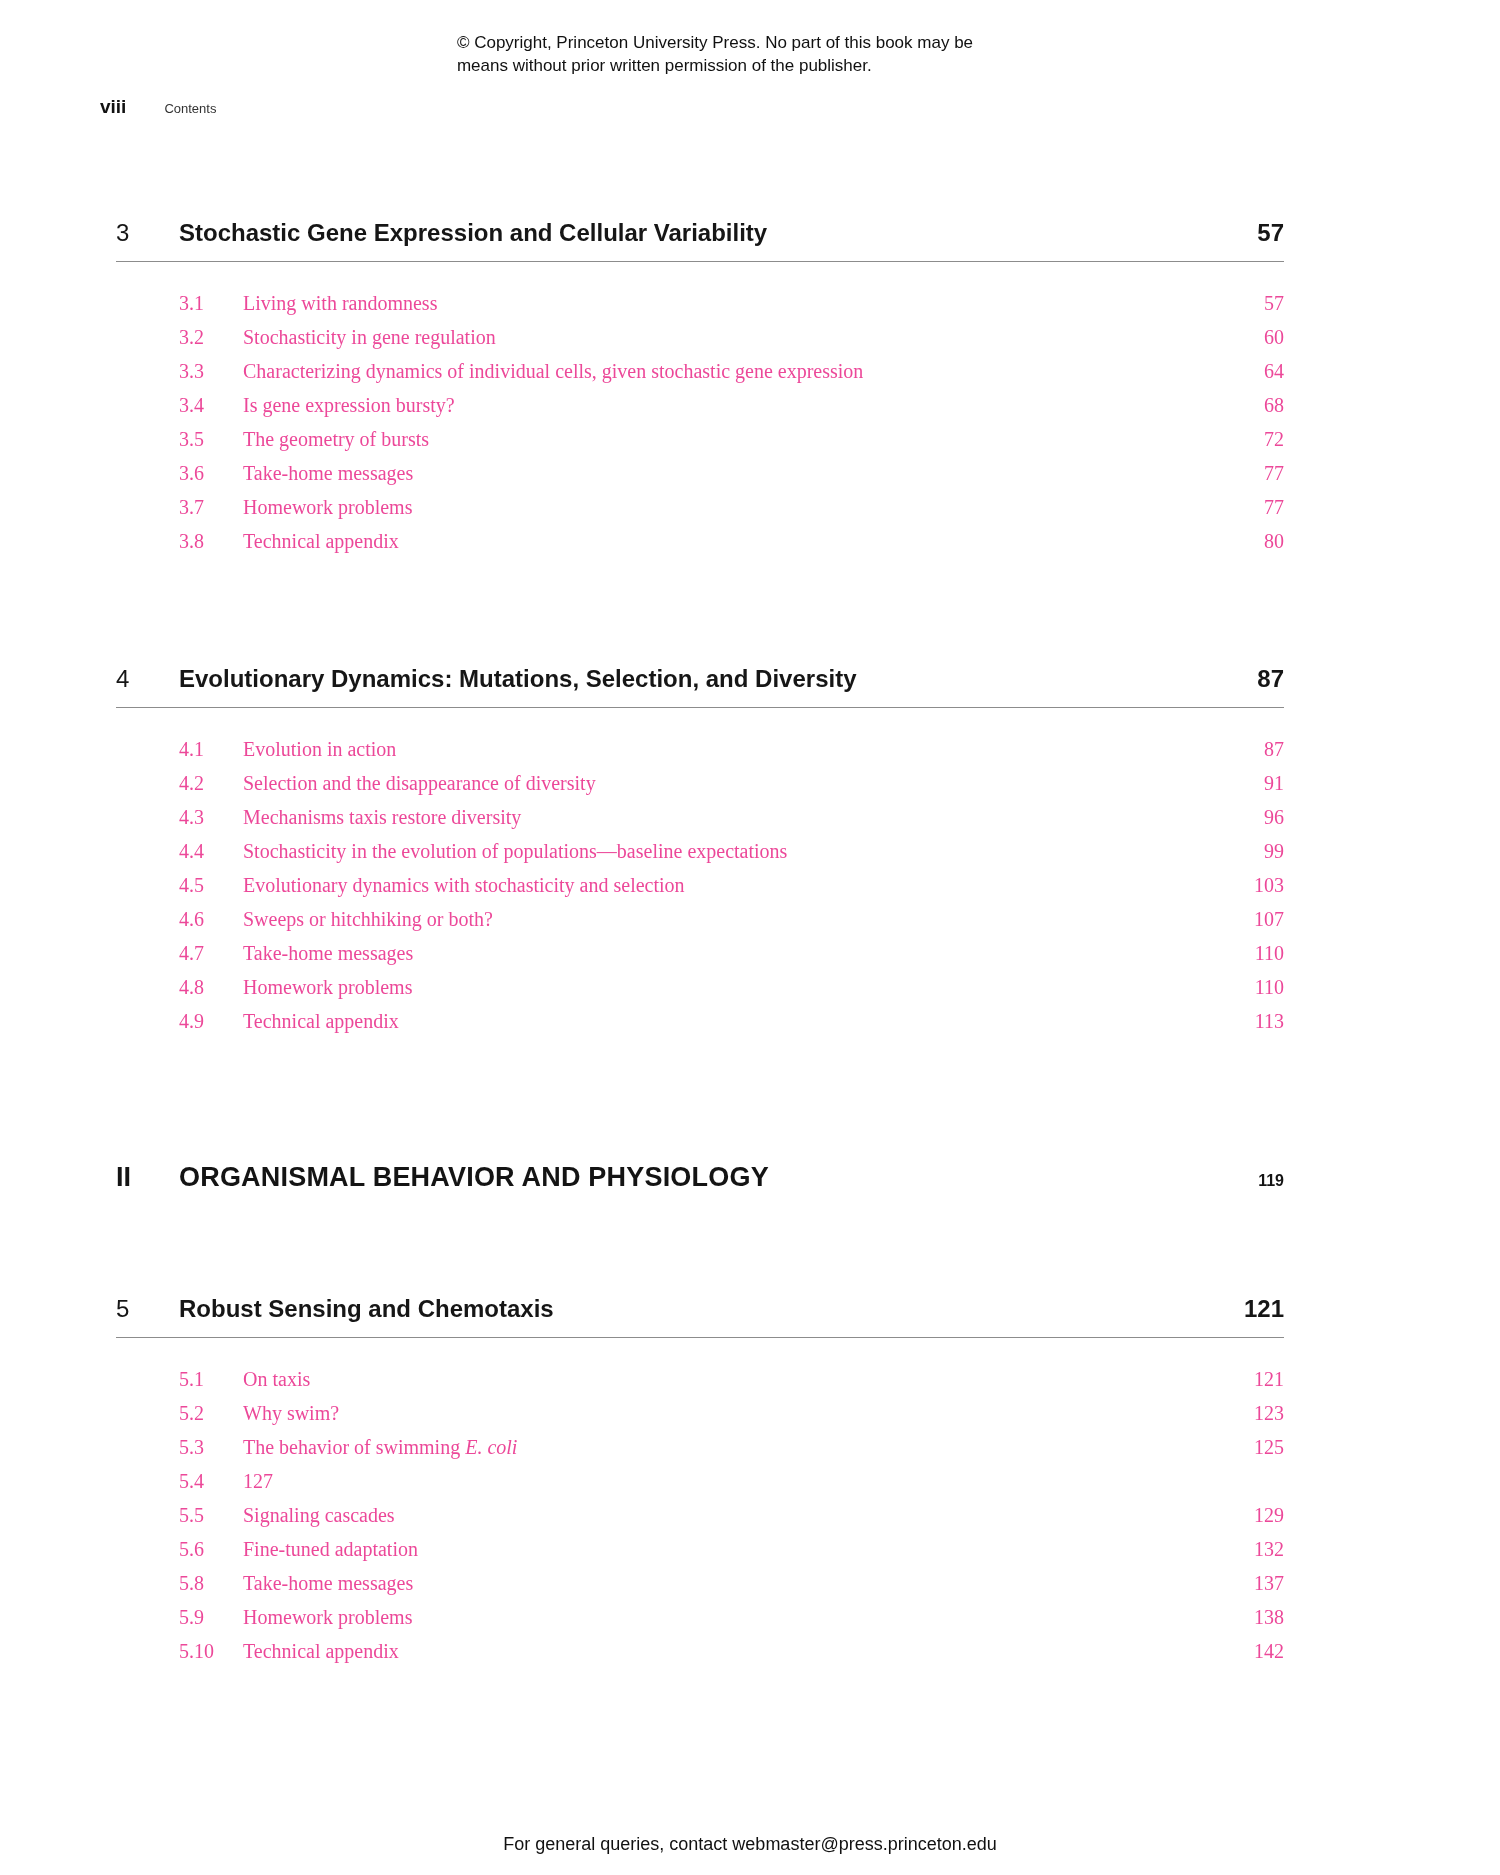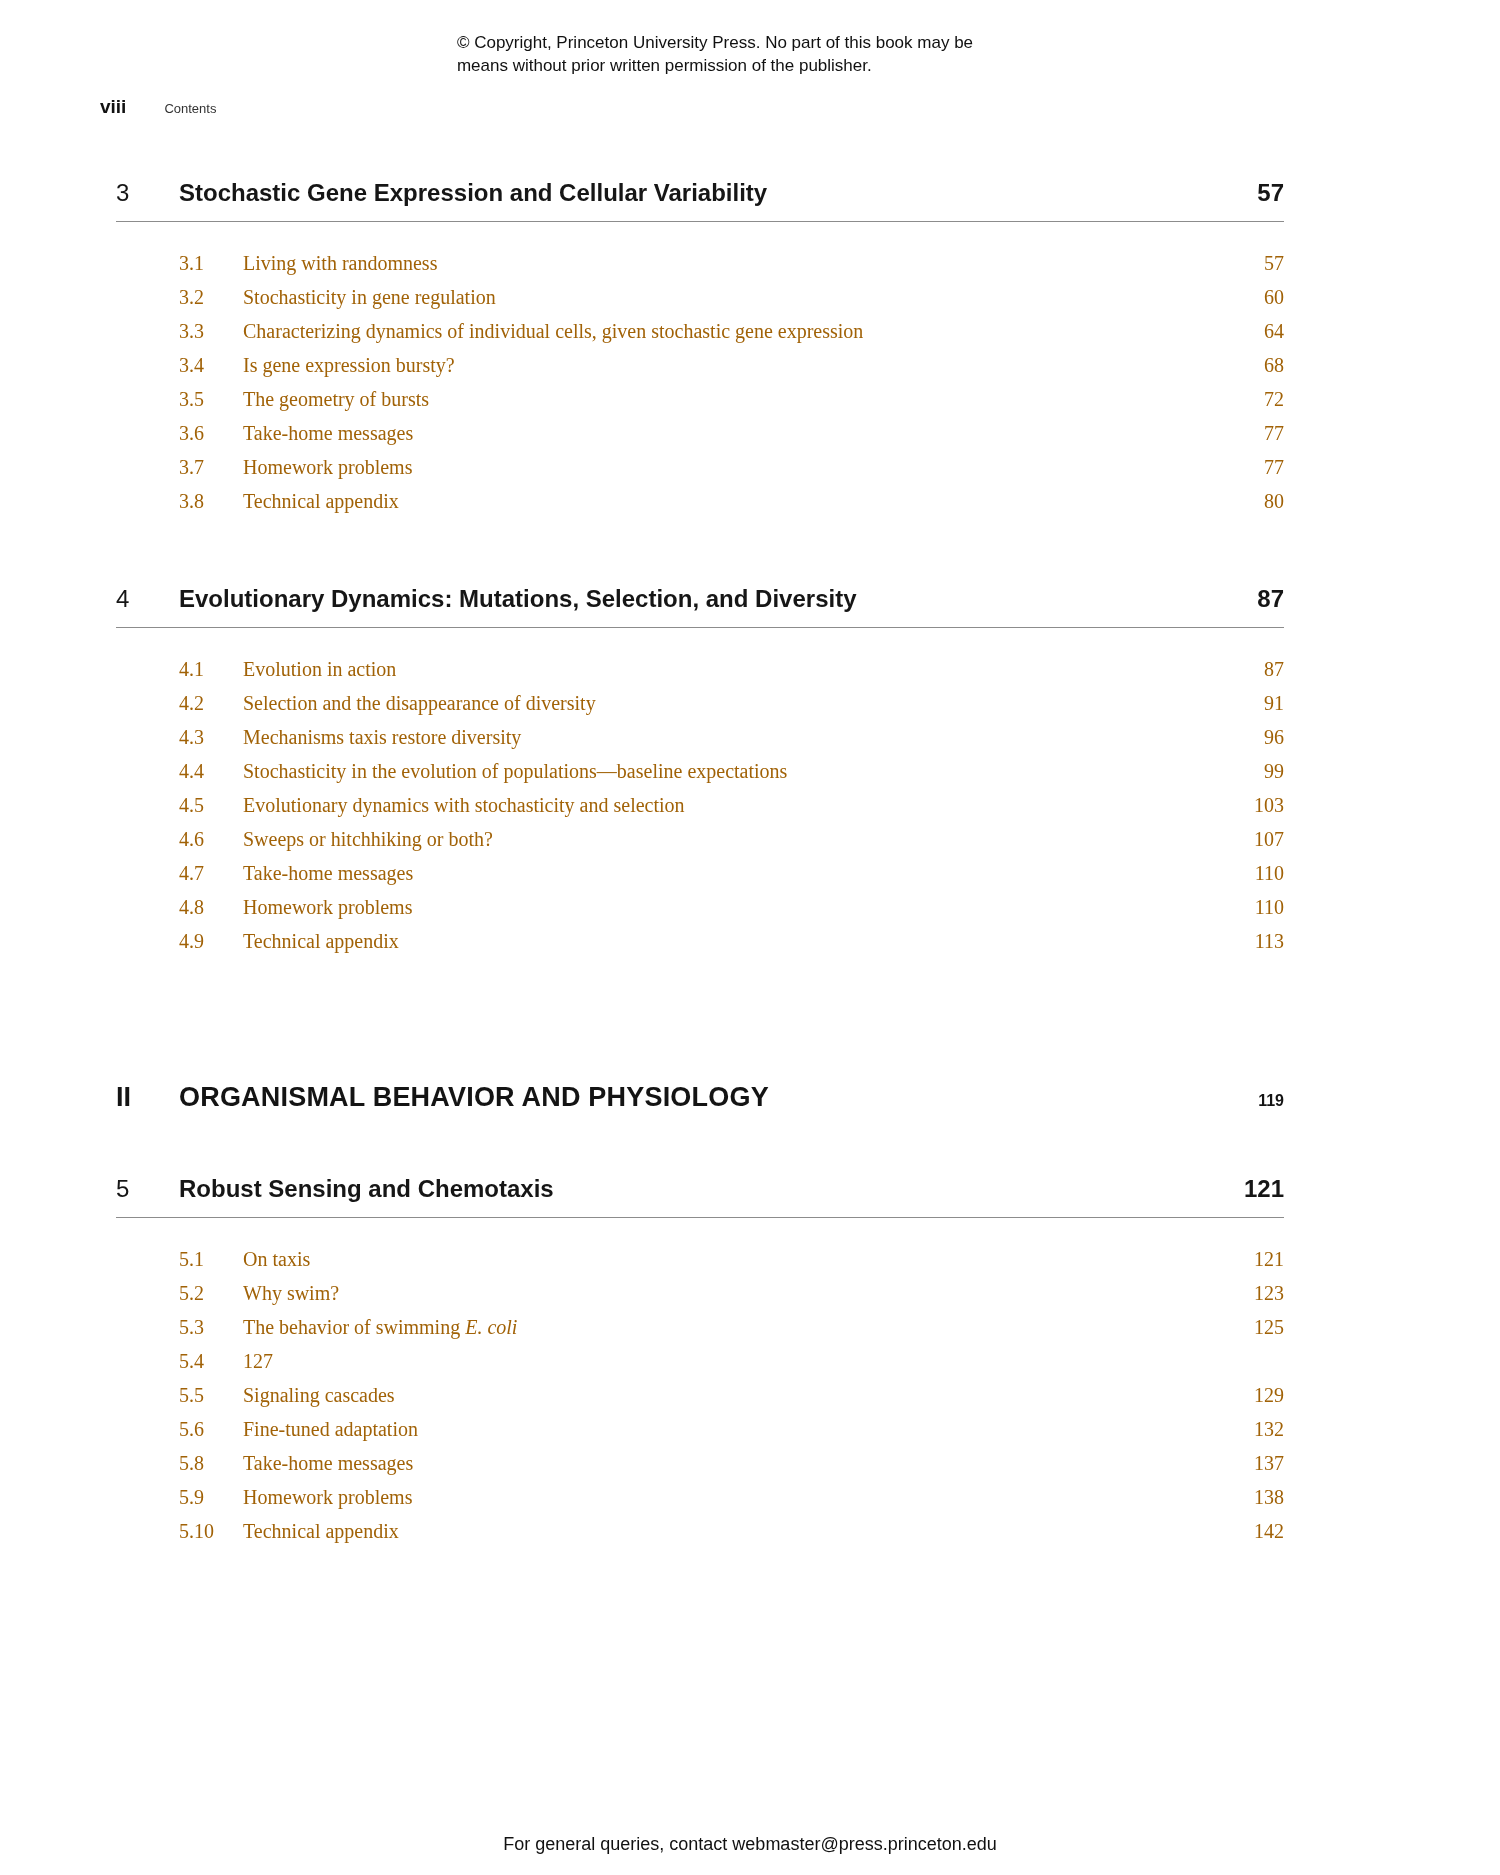--- a/index.html
+++ b/index.html
@@ -78,37 +78,38 @@
     padding-bottom: 13px;
     border-bottom: 1px solid #8c8c8c;
   }
   .chapter-heading .ch-num {
     width: 63px;
     flex: 0 0 63px;
     font-weight: 500;
   }
   .chapter-heading .ch-title {
     flex: 1 1 auto;
+    margin-top: 40px;
   }
   .chapter-heading .ch-page {
     flex: 0 0 auto;
     text-align: right;
   }
 
   .entries {
     margin-top: 30px;
     margin-left: 63px;
   }
   .entry-row {
     display: flex;
     align-items: baseline;
     height: 34px;
     font-family: "Liberation Serif", serif;
     font-size: 20px;
-    color: #a16207;
+    color: #ec4899;
   }
   .entry-row .e-num {
     width: 64px;
     flex: 0 0 64px;
   }
   .entry-row .e-title {
     flex: 1 1 auto;
   }
   .entry-row .e-title em {
     font-style: italic;

